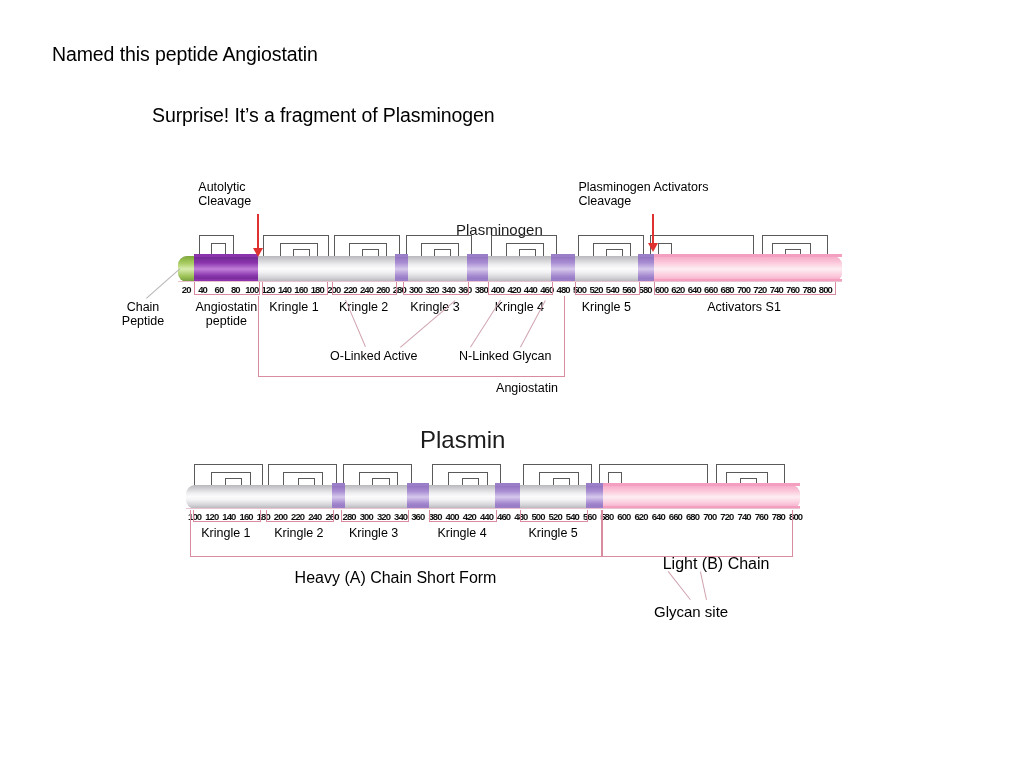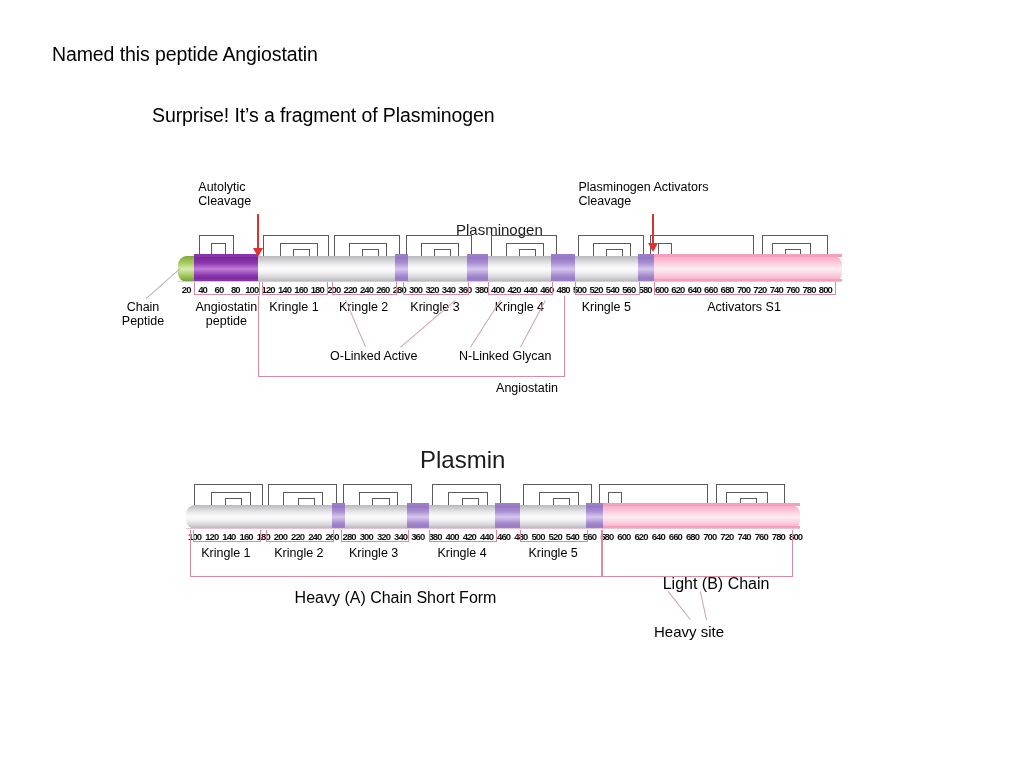--- a/index.html
+++ b/index.html
@@ -250,21 +250,21 @@
     <div class="dlabel" style="left:330px; top:349px; font-size:12.5px;">O-Linked Active</div>
     <div class="dlabel" style="left:459px; top:349px; font-size:12.5px;">N-Linked Glycan</div>
     <div class="leader" style="left:365px; top:347px; width:51.07837115648854px; transform:rotate(-113.05130091647304deg);"></div>
     <div class="leader" style="left:400px; top:347px; width:72.34638899074368px; transform:rotate(-40.51539399045537deg);"></div>
     <div class="leader" style="left:470px; top:347px; width:55.7584074378026px; transform:rotate(-57.4499965078066deg);"></div>
     <div class="leader" style="left:520px; top:347px; width:53.235326616824665px; transform:rotate(-61.99082329198617deg);"></div>
     <div class="dbox" style="left:258.3358024691358px; top:296px; width:304.94814814814816px; height:80px; border-top:none;"></div>
     <div class="dlabel" style="left:253px; top:381px; width:304.94814814814816px; font-size:12.5px;text-align:right;">Angiostatin</div>
   </div>
 
-<div class="fig" id="fig-plasmin" style="left:0; top:420px; width:990px; height:250px;">
+<div class="fig" id="fig-plasmin" style="left:0; top:400px; width:990px; height:250px;">
     <div class="fig-title" style="left:420px; top:26px; font-size:24px; color:#1b1b1b;">Plasmin</div>
     <div class="ds" style="left:193.72867132867134px; top:64px; width:66.9818181818182px; height:21px;"></div>
     <div class="ds" style="left:210.9034965034965px; top:72px; width:37.78461538461539px; height:13px;"></div>
     <div class="ds" style="left:224.64335664335664px; top:78px; width:15.457342657342679px; height:7px;"></div>
     <div class="ds" style="left:267.5804195804196px; top:64px; width:66.9818181818182px; height:21px;"></div>
     <div class="ds" style="left:283.03776223776225px; top:72px; width:37.78461538461539px; height:13px;"></div>
     <div class="ds" style="left:297.6363636363636px; top:78px; width:15.457342657342679px; height:7px;"></div>
     <div class="ds" style="left:343.14965034965036px; top:64px; width:66.98181818181814px; height:21px;"></div>
     <div class="ds" style="left:358.606993006993px; top:72px; width:37.78461538461545px; height:13px;"></div>
     <div class="ds" style="left:372.34685314685316px; top:78px; width:15.457342657342679px; height:7px;"></div>
@@ -305,16 +305,16 @@
     <div class="dbox" style="left:340.57342657342656px; top:110px; width:66.12307692307695px; height:11px;"></div>
     <div class="dlabel" style="left:340.57342657342656px; top:126px; width:66.12307692307695px; font-size:12.5px;">Kringle 3</div>
     <div class="dbox" style="left:429.0237762237762px; top:110px; width:66.12307692307695px; height:11px;"></div>
     <div class="dlabel" style="left:429.0237762237762px; top:126px; width:66.12307692307695px; font-size:12.5px;">Kringle 4</div>
     <div class="dbox" style="left:520.0503496503496px; top:110px; width:66.12307692307695px; height:11px;"></div>
     <div class="dlabel" style="left:520.0503496503496px; top:126px; width:66.12307692307695px; font-size:12.5px;">Kringle 5</div>
     <div class="dbox" style="left:190.2937062937063px; top:110px; width:410.4783216783216px; height:46px; border-top:none;"></div>
     <div class="dbox" style="left:600.7720279720279px; top:110px; width:190.6405594405595px; height:46px; border-top:none;"></div>
     <div class="dlabel" style="left:620.7720279720279px; top:155px; width:190.6405594405595px; font-size:16px;">Light (B) Chain</div>
     <div class="dlabel" style="left:190.2937062937063px; top:169px; width:410.4783216783216px; font-size:16px;">Heavy (A) Chain Short Form</div>
-    <div class="dlabel" style="left:654px; top:203px; font-size:15px;">Heavy site</div>
+    <div class="dlabel" style="left:654px; top:203px; font-size:15px;">Glycan site</div>
     <div class="leader" style="left:690px; top:200px; width:35.60898762952971px; transform:rotate(-128.15722658736905deg);"></div>
     <div class="leader" style="left:706px; top:200px; width:28.635642126552703px; transform:rotate(-102.09475707701212deg);"></div>
   </div>
 
 </body></html>

